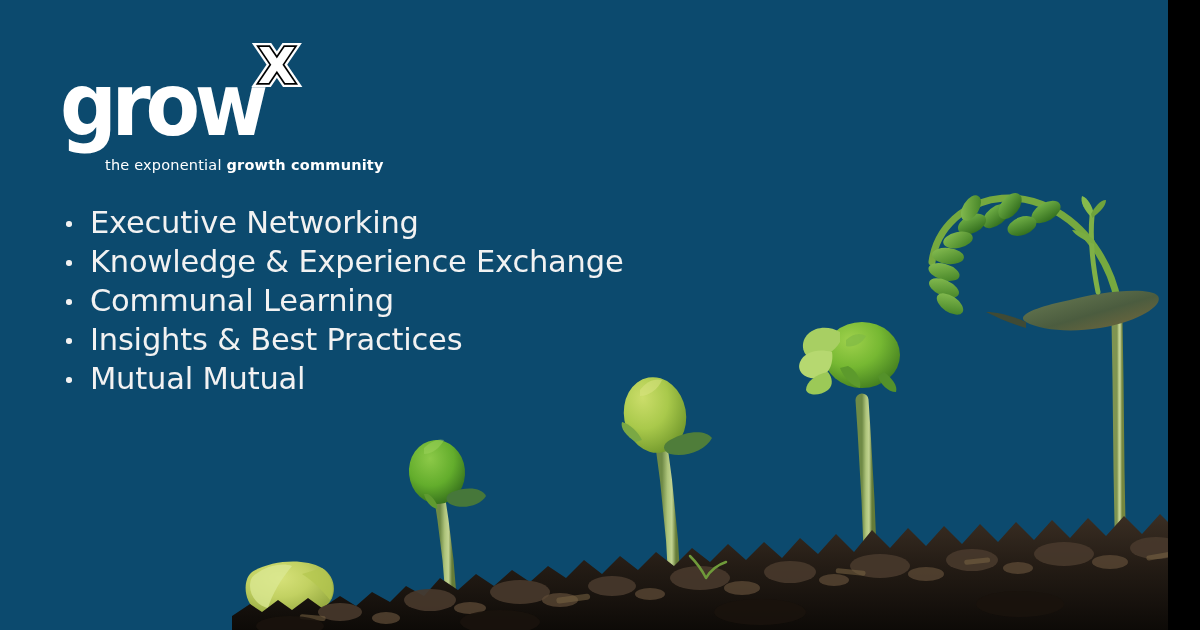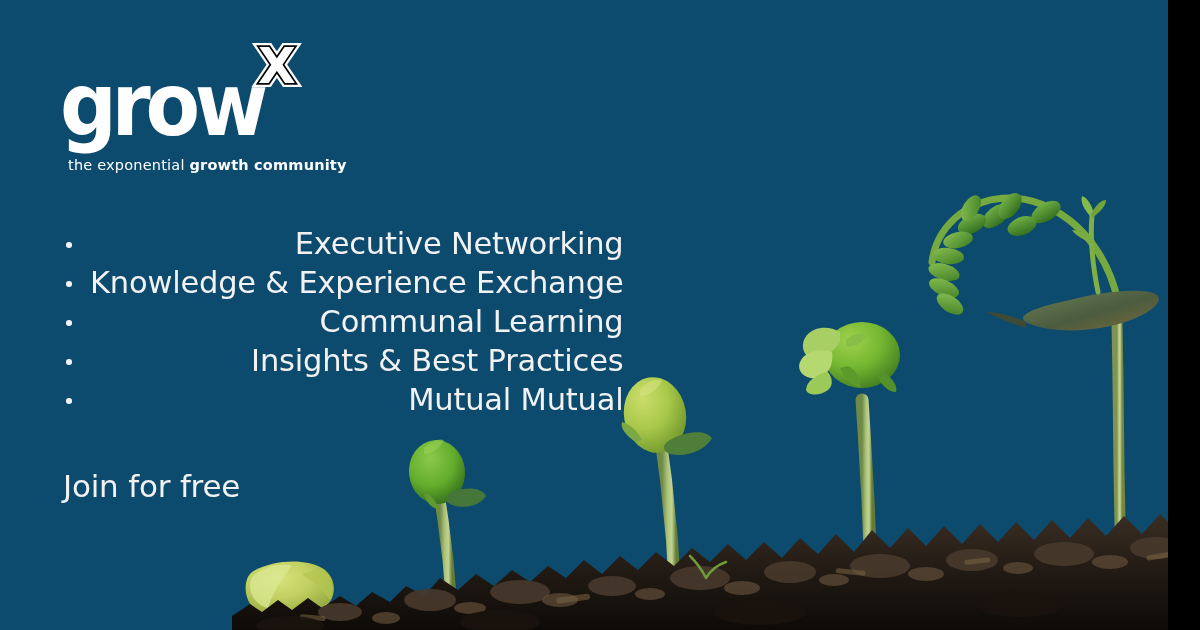--- a/index.html
+++ b/index.html
@@ -63,29 +63,28 @@
   }
   #tagline {
     position:absolute;
     left:8px; top:95px;
     white-space:nowrap;
     font-family:"DejaVu Sans", sans-serif;
     font-size:14.5px;
     letter-spacing:0.2px;
     color:#ffffff;
   }
-  #tagline .light { font-weight:400; }
+  #tagline .light { font-weight:400;margin-left:37px; }
   #tagline .bold  { font-weight:700; }
 
   
   #bullets {
     position:absolute;
-    left:66px; top:224px;
+    left:66px; top:203px;
     list-style:none;
-    text-align:right;
   }
   #bullets li {
     position:relative;
     height:39px;
     padding-left:24px;
     color:#f2f2f2;
     font-family:"DejaVu Sans", sans-serif;
     font-weight:400;
     font-size:30.5px;
     line-height:39px;
@@ -319,16 +318,15 @@
         <span>Communal Learning</span>
       </li>
       <li>
         <span>Insights &amp; Best Practices</span>
       </li>
       <li>
         <span>Mutual Mutual</span>
       </li>
     </ul>
 
-    <div id="cta">Join for free</div>
 
   </div>
 </div>
 
 </body></html>

